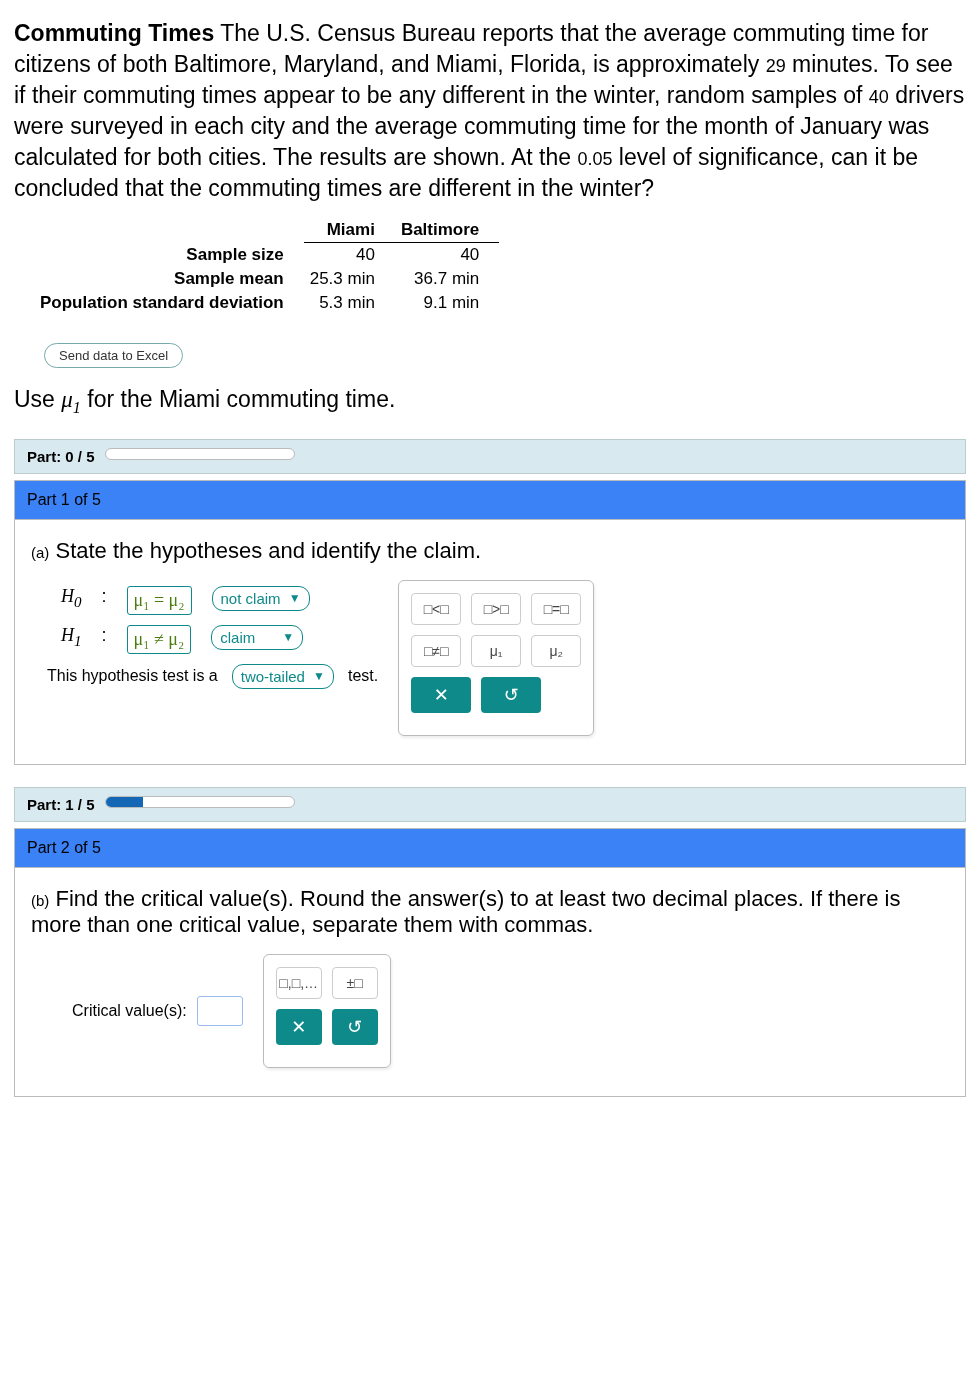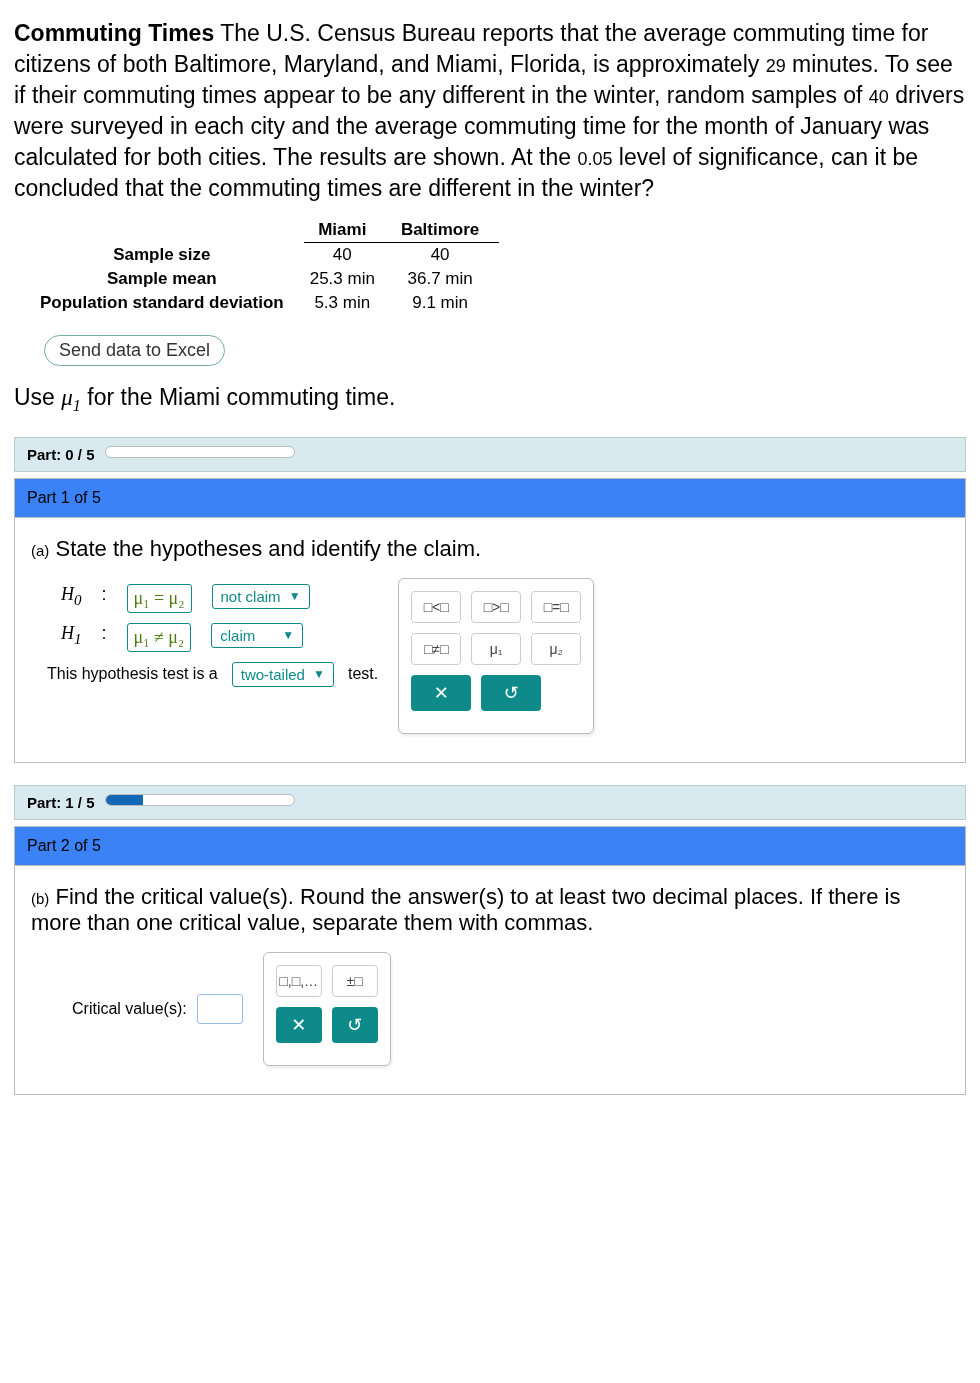--- a/index.html
+++ b/index.html
@@ -1,39 +1,39 @@
 <!DOCTYPE html>
 <html><head>
 <meta charset="utf-8">
 <style>
   *{box-sizing:border-box;margin:0;padding:0}
   body{font-family:Verdana,Geneva,sans-serif;color:#000;background:#fff;width:980px;padding:18px 14px}
   .problem-title{font-weight:700}
   .problem-text{font-size:23px;line-height:1.35;margin-bottom:14px}
   .small-num{font-size:18px}
   table.data{border-collapse:collapse;margin:10px 0 16px 20px;font-size:17px}
-  table.data th,table.data td{text-align:center;padding:2px 20px 2px 6px;white-space:nowrap}
+  table.data th,table.data td{text-align:right;padding:2px 20px 2px 6px;white-space:nowrap}
   table.data thead th{font-weight:700;border-bottom:1.5px solid #000}
   table.data thead th:first-child{border-bottom:none}
   table.data tbody th{font-weight:700}
-  .send-btn{display:inline-block;border:1px solid #7aa;border-radius:18px;padding:4px 14px;font-size:18px;cursor:pointer;margin:4px 0 18px 30px;color:#333}
+  .send-btn{display:inline-block;border:1px solid #7aa;border-radius:18px;padding:4px 14px;font-size:13px;cursor:pointer;margin:12px 0 18px 30px;color:#333}
   .use-line{font-size:23px;margin-bottom:22px}
   .mu{font-family:'Times New Roman',serif;font-style:italic}
   .mu sub{font-size:.7em}
   .part-bar{background:#d9e9f0;border:1px solid #bcc;padding:8px 12px;font-size:15px;font-weight:700;display:flex;gap:10px;margin-bottom:6px}
   .progress{width:190px;height:12px;background:#fff;border:1px solid #bbb;border-radius:6px;overflow:hidden;position:relative}
   .progress-fill{height:100%;background:#1467b5}
   .part-header{background:#3b82f6;border:1px solid #bbb;padding:10px 12px;font-size:16px;margin-bottom:0}
   .part-body{border:1px solid #bbb;border-top:none;padding:18px 16px 28px 16px;margin-bottom:22px}
   .part-label{font-size:15px}
   .instr{font-size:22px;margin-bottom:16px}
   .hyp-row{display:flex;align-items:flex-start;gap:20px;margin:6px 0 10px 30px;font-size:18px}
   .math-var{font-family:'Times New Roman',serif;font-style:italic}
   .eqbox{border:1px solid #0f8a8a;border-radius:3px;padding:3px 6px;color:#4d7c0f;font-family:'Times New Roman',serif}
-  .ddbox{border:1px solid #0f8a8a;border-radius:3px;padding:3px 28px 3px 8px;color:#0f8a8a;position:relative;font-size:15px;min-width:92px;cursor:pointer}
+  .ddbox{border:1px solid #0f8a8a;border-radius:11px;padding:3px 28px 3px 8px;color:#0f8a8a;position:relative;font-size:15px;min-width:92px;cursor:pointer}
   .ddbox::after{content:"▼";position:absolute;right:8px;top:4px;color:#0f8a8a;font-size:12px}
   .tail-row{font-size:16px;margin:10px 0 6px 16px;display:flex;align-items:center;gap:14px}
   .palette{border:1px solid #bbb;border-radius:6px;padding:12px;display:inline-block;vertical-align:top;margin-left:20px;box-shadow:1px 2px 3px rgba(0,0,0,.08)}
   .palette-row{display:flex;gap:10px;margin-bottom:10px}
   .pal-btn{width:50px;height:32px;border:1px solid #ccc;border-radius:4px;display:flex;align-items:center;justify-content:center;font-size:14px;cursor:pointer;color:#444;background:#fff}
   .pal-btn.action{background:#0f8a8a;color:#fff;border:none;width:60px;height:36px;font-size:18px}
   .palette-small .pal-btn{width:46px}
   .flex-wrap{display:flex;align-items:flex-start}
   .cv-row{display:flex;align-items:center;gap:10px;margin-left:41px;font-size:16px}
   .ans-box{width:46px;height:30px;border:1px solid #9be;border-radius:3px;background:#fff}

